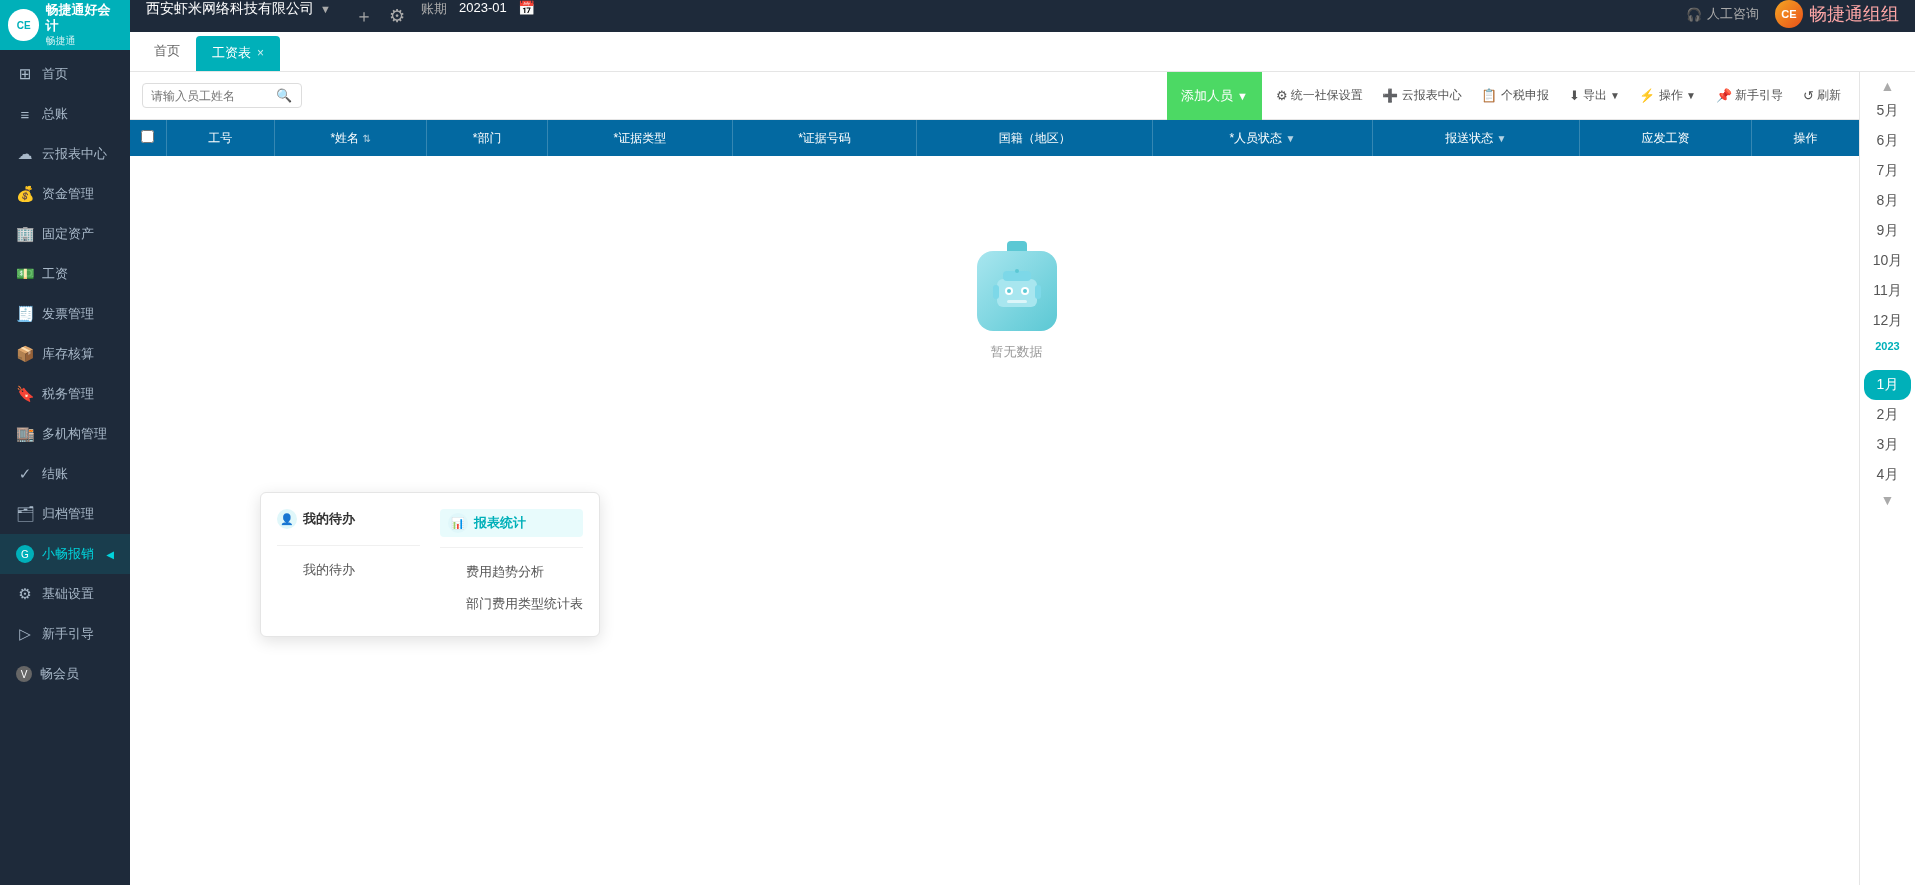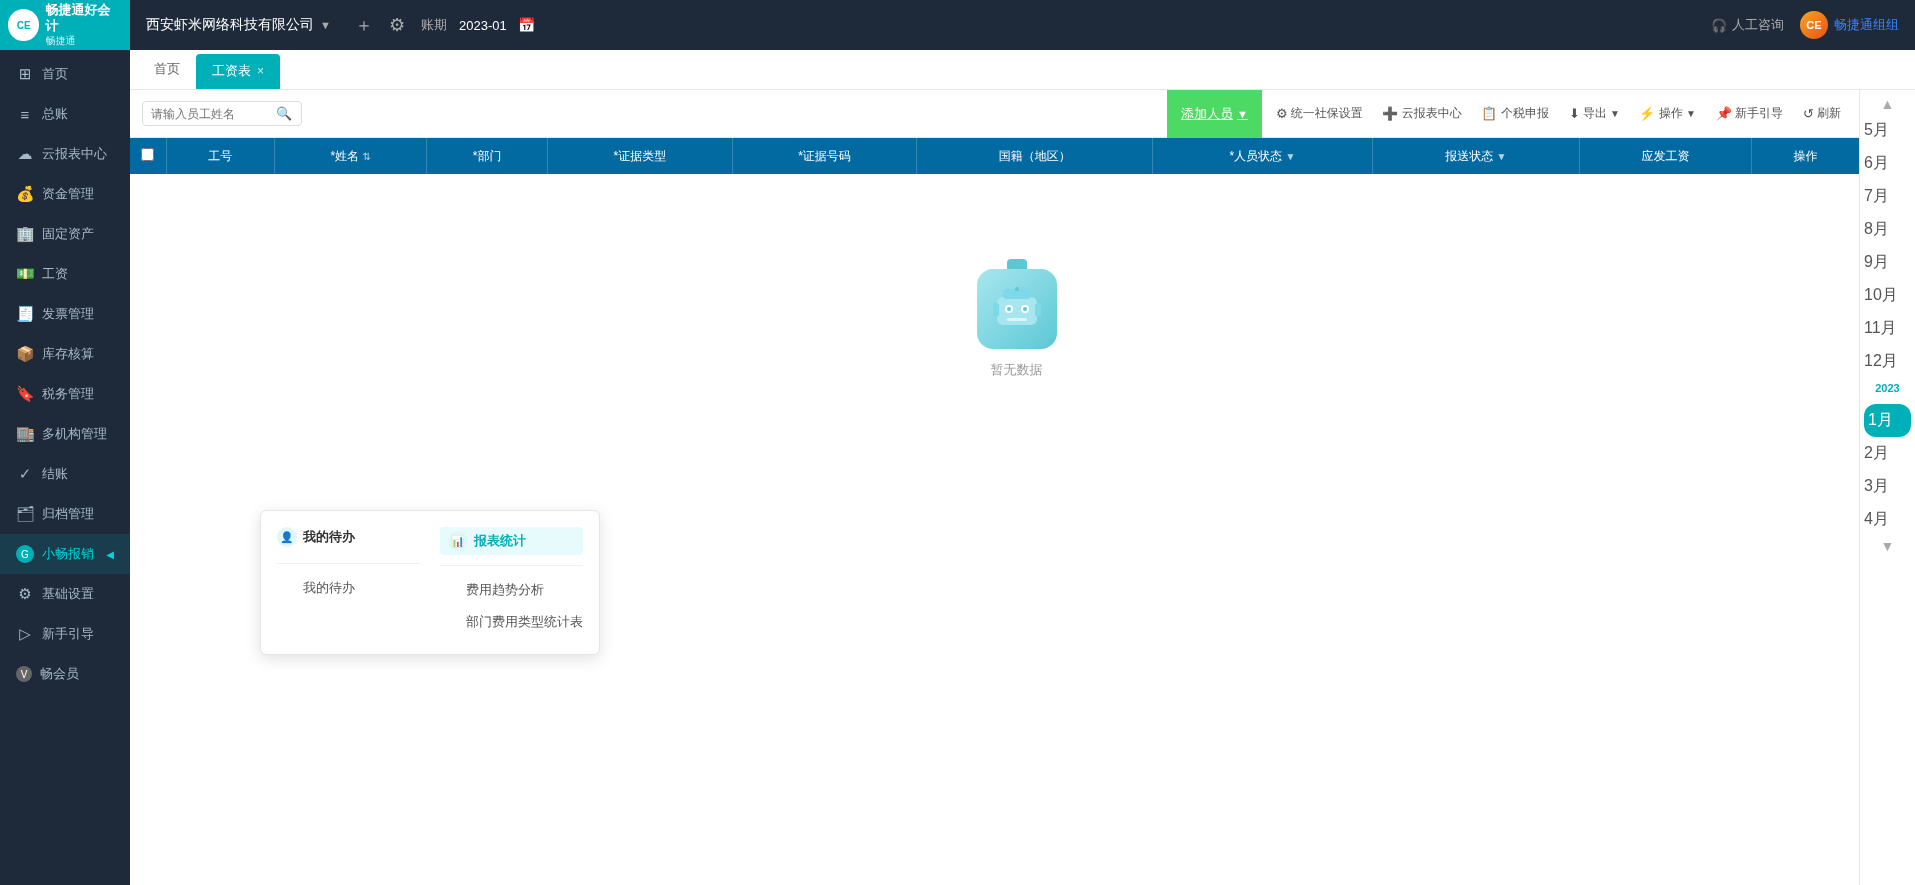--- a/index.html
+++ b/index.html
@@ -51,24 +51,24 @@
     .main-area {
       flex: 1;
       display: flex;
       flex-direction: column;
       height: 100%;
       overflow: hidden;
     }
 
     
     .topbar {
-      height: 50px;
+      height: 32px;
       background: #1e2a3a;
       display: flex;
-      align-items: center;
+      align-items: flex-start;
       padding: 0 16px;
       gap: 12px;
       flex-shrink: 0;
     }
     .company-selector {
       color: white;
       display: flex; align-items: center; gap: 6px;
       font-size: 14px;
       cursor: pointer;
     }
@@ -83,21 +83,21 @@
     .topbar-right { margin-left: auto; display: flex; align-items: center; gap: 16px; }
     .service-btn { color: #aaa; font-size: 13px; display: flex; align-items: center; gap: 4px; cursor: pointer; }
     .user-area { display: flex; align-items: center; gap: 6px; cursor: pointer; }
     .user-avatar {
       width: 28px; height: 28px;
       border-radius: 50%;
       background: linear-gradient(135deg, #f5a623, #e8501a);
       display: flex; align-items: center; justify-content: center;
       color: white; font-size: 11px; font-weight: bold;
     }
-    .user-name { color: #3b82f6; font-size: 13px; }
+    .user-name { color: #fca5a5; font-size: 18px; }
 
     
     .tabbar {
       height: 40px;
       background: white;
       display: flex;
       align-items: stretch;
       border-bottom: 1px solid #e5e5e5;
       flex-shrink: 0;
       padding: 0 8px;
@@ -164,21 +164,21 @@
     .search-icon { color: #999; font-size: 13px; cursor: pointer; }
     .toolbar-right { margin-left: auto; display: flex; align-items: center; gap: 8px; }
     .btn-add {
       background: #4cd964;
       color: white;
       border: none;
       border-radius: 4px;
       padding: 20px 14px;
       font-size: 13px;
       cursor: pointer;
-      display: flex; align-items: center; gap: 4px; text-decoration: underline;
+      display: flex; align-items: center; gap: 4px;
     }
     .btn-add .chevron { font-size: 11px; }
     .toolbar-action-btn {
       background: none; border: none;
       color: #555; font-size: 12px;
       cursor: pointer;
       display: flex; align-items: center; gap: 3px;
       padding: 4px 6px;
       white-space: nowrap;
     }
@@ -258,38 +258,39 @@
       flex-shrink: 0;
     }
     .cal-nav-btn {
       background: none; border: none;
       color: #aaa; cursor: pointer;
       font-size: 14px;
       padding: 2px 6px;
     }
     .cal-month-item {
       width: 100%;
+      text-align: center;
       padding: 6px 4px;
-      font-size: 16px;
+      font-size: 14px;
       color: #555;
       cursor: pointer;
       white-space: nowrap;
     }
     .cal-month-item.current {
       background: #00b0b9;
       color: white;
       border-radius: 12px;
       margin: 0 4px;
       width: calc(100% - 8px);
     }
     .cal-year-label {
       font-size: 11px;
       color: #00b0b9;
       font-weight: bold;
-      padding: 4px 0 10px;
+      padding: 4px 0 18px;
       text-align: right;
     }
     .popup-menu {
       position: absolute;
       left: 0;
       top: 48px;
       width: 340px;
       background: white;
       border: 1px solid #e5e5e5;
       border-radius: 6px;

